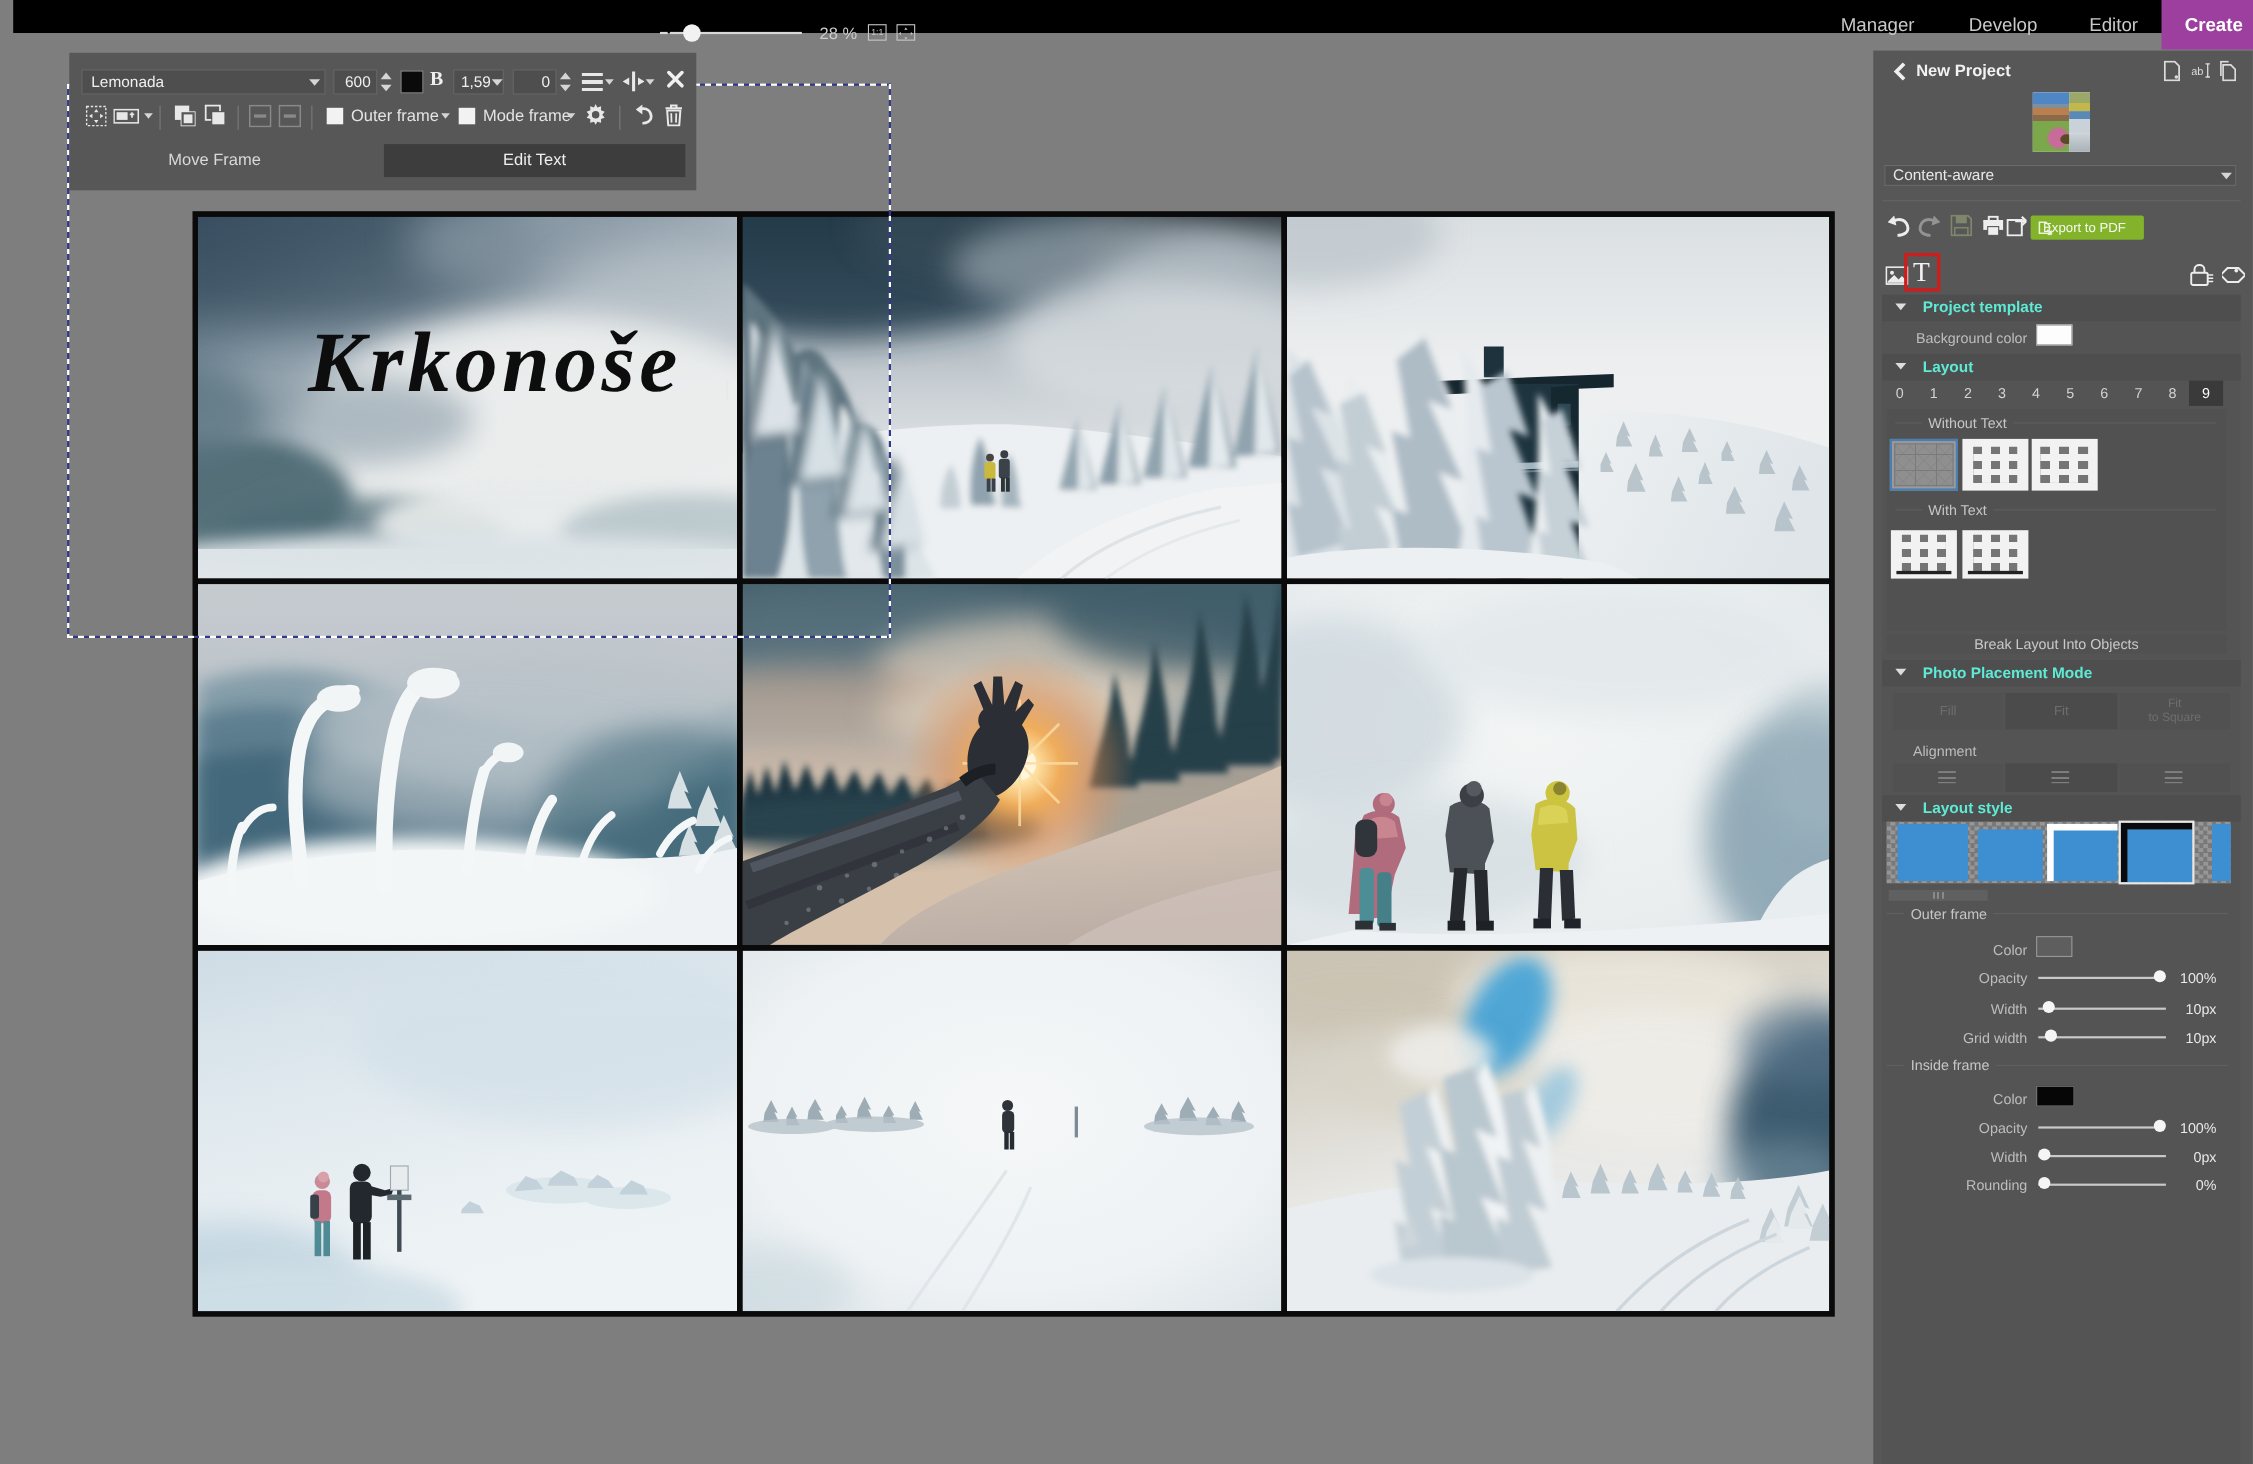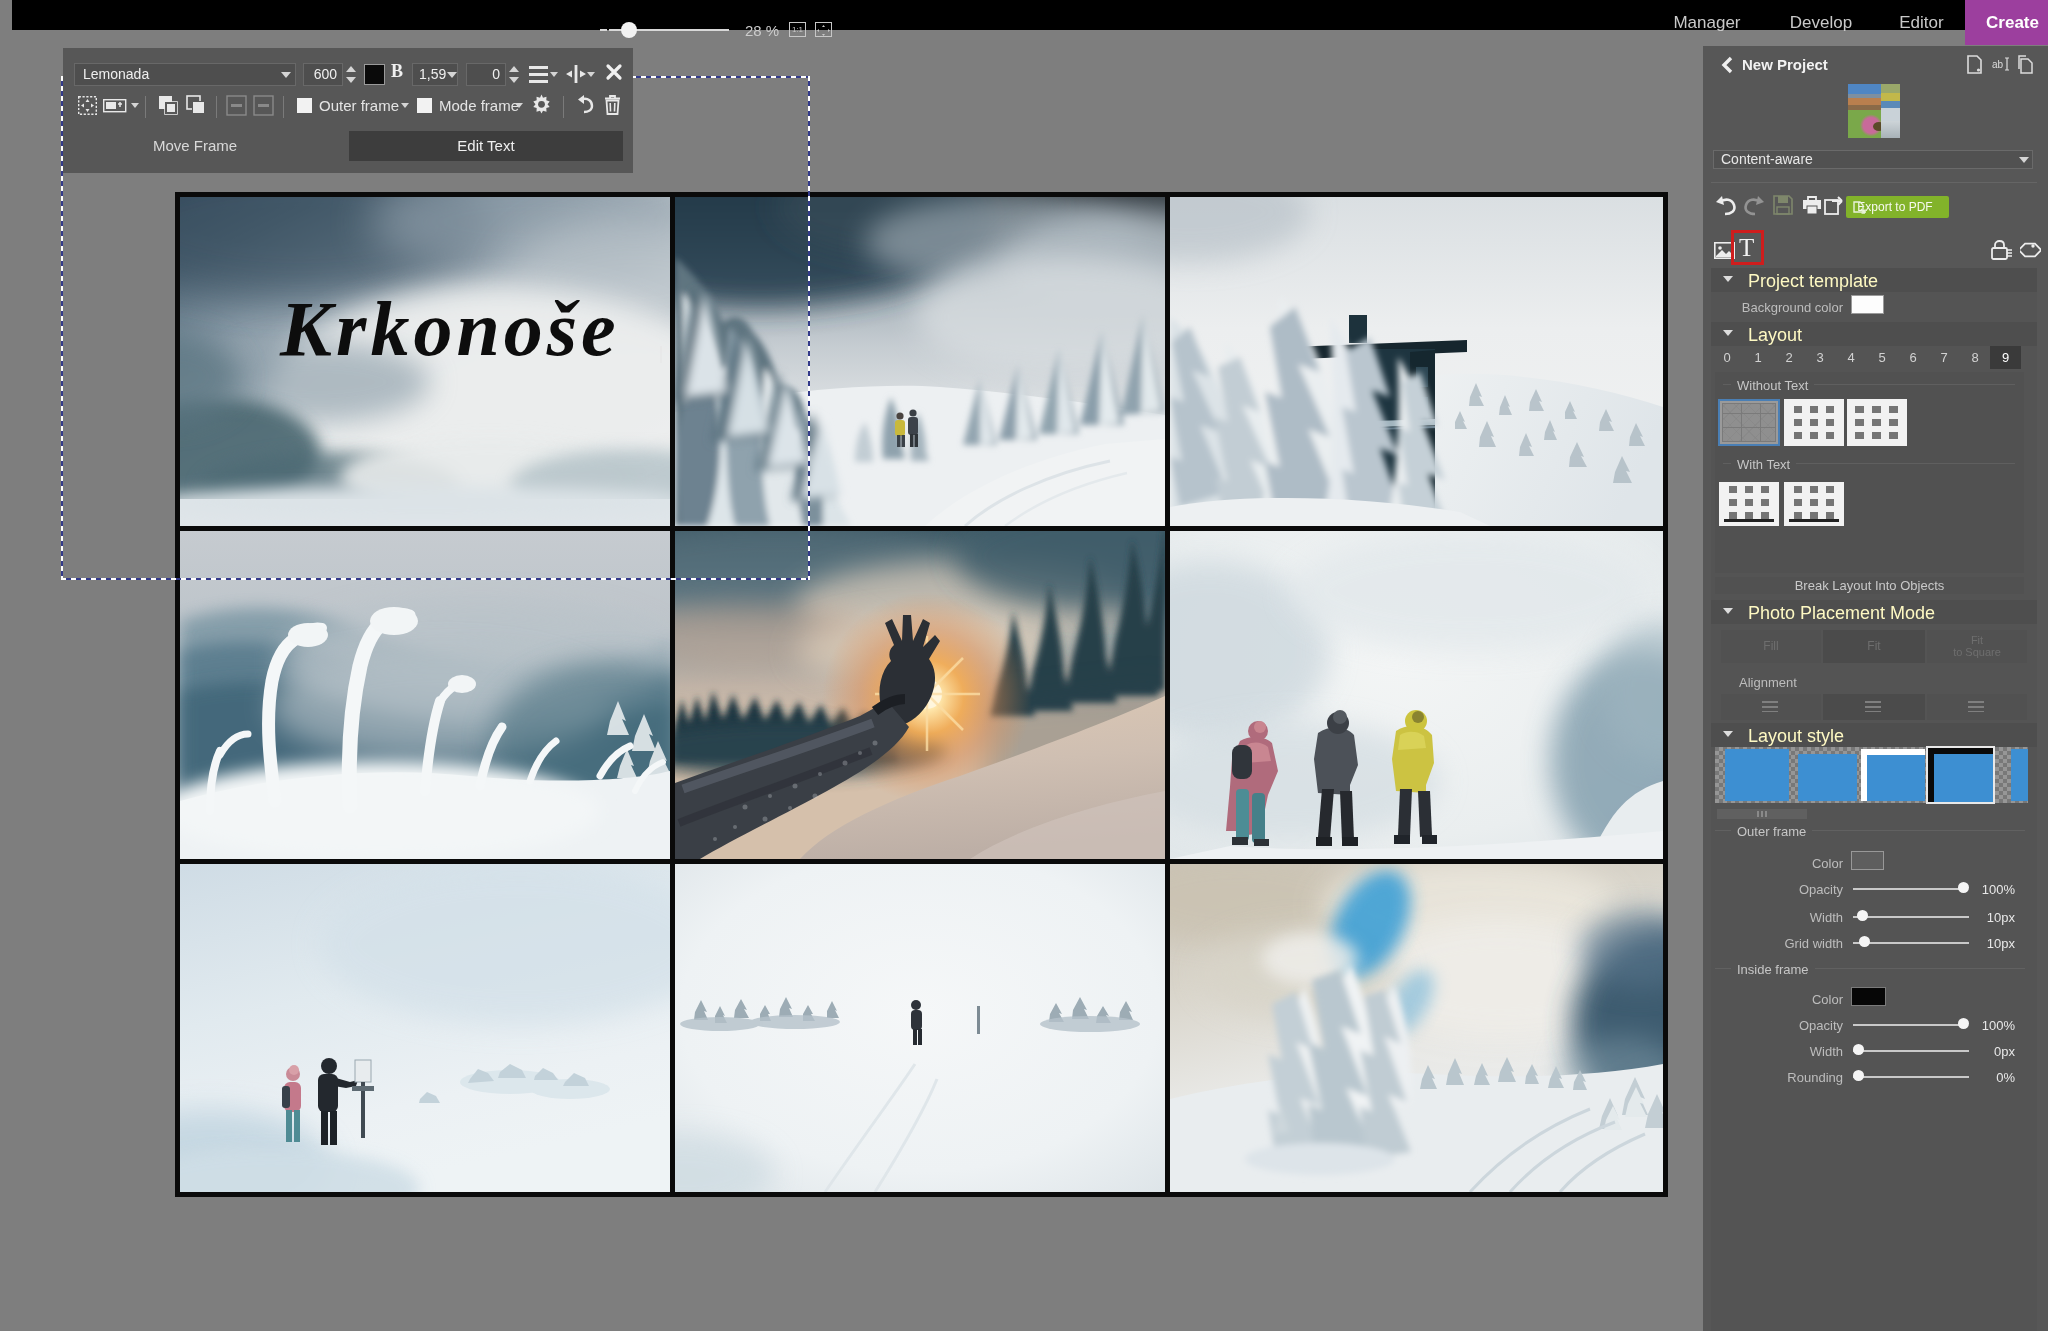--- a/index.html
+++ b/index.html
@@ -26,31 +26,31 @@
 #mvframe{position:absolute;left:90px;top:83px;width:245px;height:30px;color:#d9d9d9;font-size:15px;line-height:30px}
 .spin{width:11px;height:20px}
 .spin::before{content:"";position:absolute;width:0;height:0;border-left:5px solid transparent;border-right:5px solid transparent;border-bottom:6px solid #d5d5d5;margin-top:1px}
 .spin::after{content:"";position:absolute;width:0;height:0;border-left:5px solid transparent;border-right:5px solid transparent;border-top:6px solid #d5d5d5;margin-top:12px}
 .spin{position:absolute}
 .mini-tri{position:absolute;width:0;height:0;border-left:4px solid transparent;border-right:4px solid transparent;border-top:5px solid #d5d5d5}
 .alico{position:absolute;width:19px;height:17px;background:repeating-linear-gradient(180deg,#e8e8e8 0 3px,transparent 3px 7px)}
 #edtext{position:absolute;left:286px;top:83px;width:274px;height:30px;background:#3d3d3d;color:#efefef;font-size:15px;text-align:center;line-height:30px}
 
 #panel{position:absolute;left:1703px;top:46px;width:345px;height:1285px;background:#575757}
-.phead{color:#fef9c3;font-weight:normal;font-size:18px}
+.phead{color:#5eead4;font-weight:bold;font-size:14px}
 .plab{color:#bdbdbd;font-size:13px}
 .tri{display:inline-block;width:0;height:0;border-left:5px solid transparent;border-right:5px solid transparent;border-top:6px solid #ddd}
 .slider-track{position:absolute;height:2px;background:#c9c9c9}
 .slider-thumb{position:absolute;width:11px;height:11px;border-radius:50%;background:#f5f5f5}
 .sval{position:absolute;color:#e8e8e8;font-size:13px;text-align:right;width:46px}
 .secthead{position:absolute;left:0;width:326px;height:24px;background:#4e4e4e}
 .lnum{position:absolute;top:0;width:22px;height:23px;color:#d2d2d2;font-size:13px;text-align:center;line-height:23px}
 .lnum.sel{background:#3a3a3a;width:31px;color:#fff}
 .divlab{position:absolute;left:8px;width:292px;border-top:1px solid #5f5f5f;text-align:left}
-.divlab span{position:relative;top:-9px;background:#515151;padding:0 6px;margin-left:8px;color:#c6c6c6;font-size:13px}
+.divlab span{position:relative;top:-9px;background:#515151;padding:0 6px;margin-left:24px;color:#c6c6c6;font-size:13px}
 .divlab2{position:absolute;left:4px;width:310px;border-top:1px solid #616161;text-align:left}
 .divlab2 span{position:relative;top:-9px;background:#545454;padding:0 6px;margin-left:16px;color:#c6c6c6;font-size:13px}
 .laythumb{position:absolute;width:60px;height:47px;background:#f2f2f2}
 .sq9{position:absolute;left:10px;top:7px;width:40px;height:33px;background:
  repeating-linear-gradient(0deg,#757575 0 7px,#f2f2f2 7px 13px),
  repeating-linear-gradient(90deg,#757575 0 8px,#f2f2f2 8px 16px);
  background-blend-mode:lighten}
 .sq9b{position:absolute;left:8px;top:7px;width:44px;height:33px;background:
  repeating-linear-gradient(0deg,#757575 0 7px,#f2f2f2 7px 13px),
  repeating-linear-gradient(90deg,#757575 0 9px,#f2f2f2 9px 17px);

